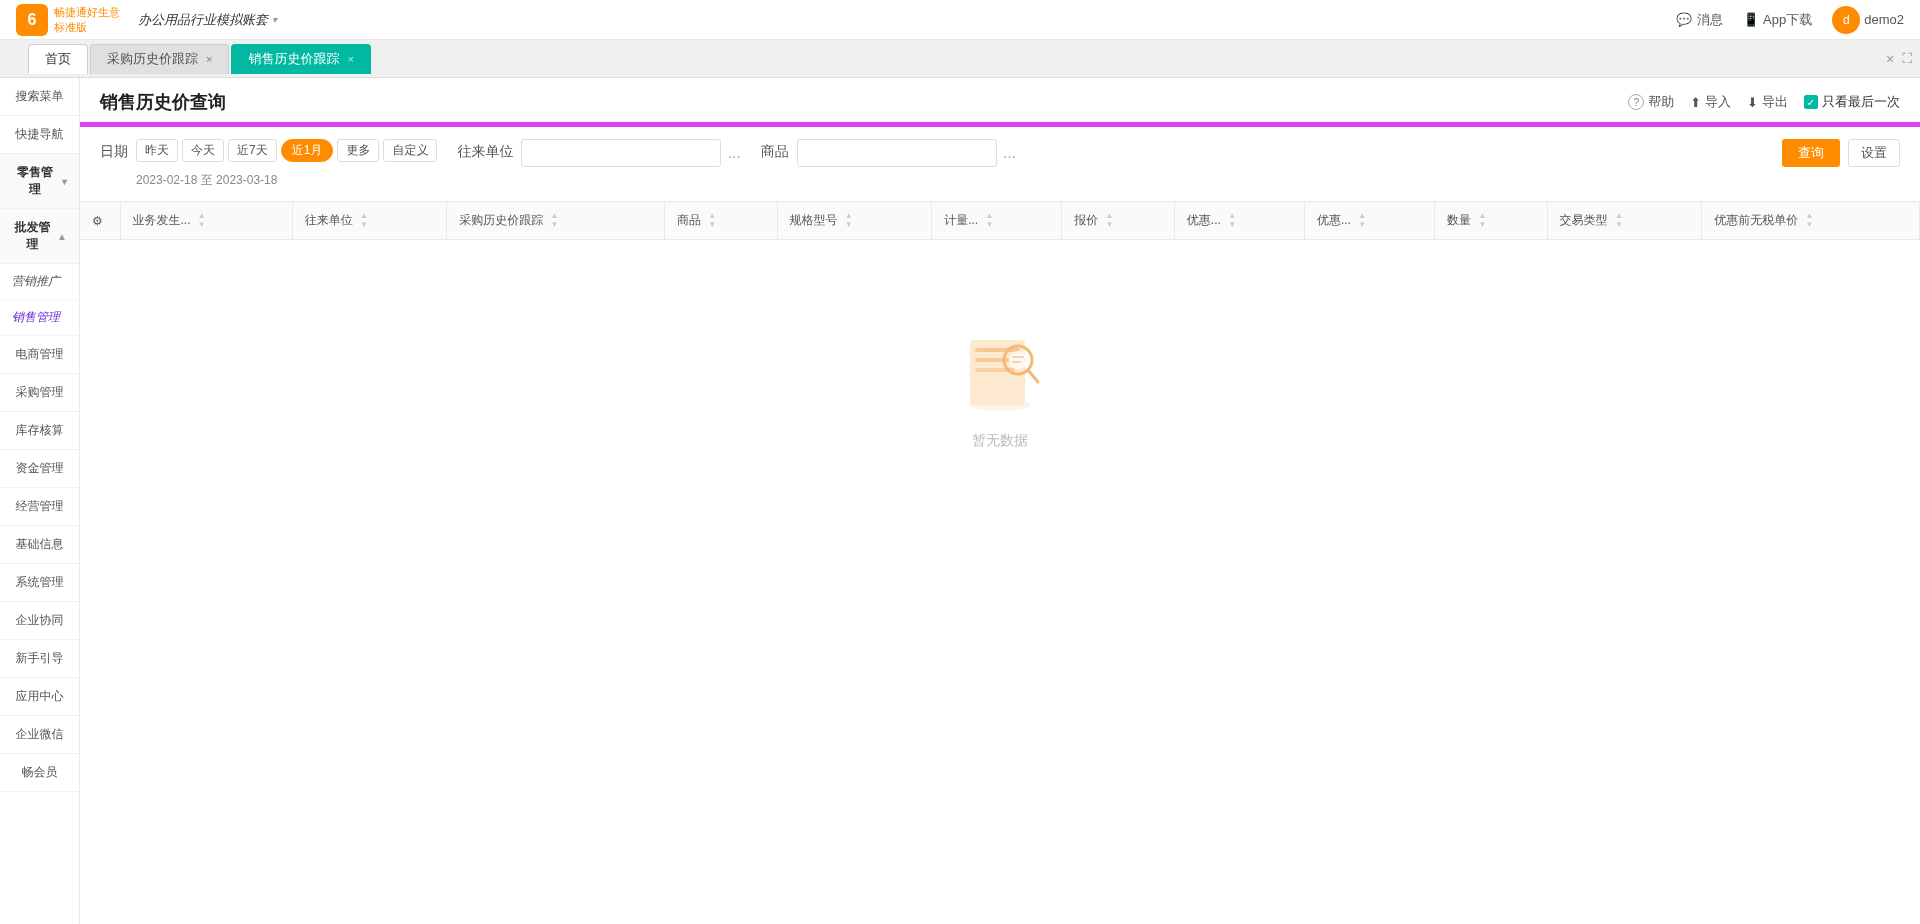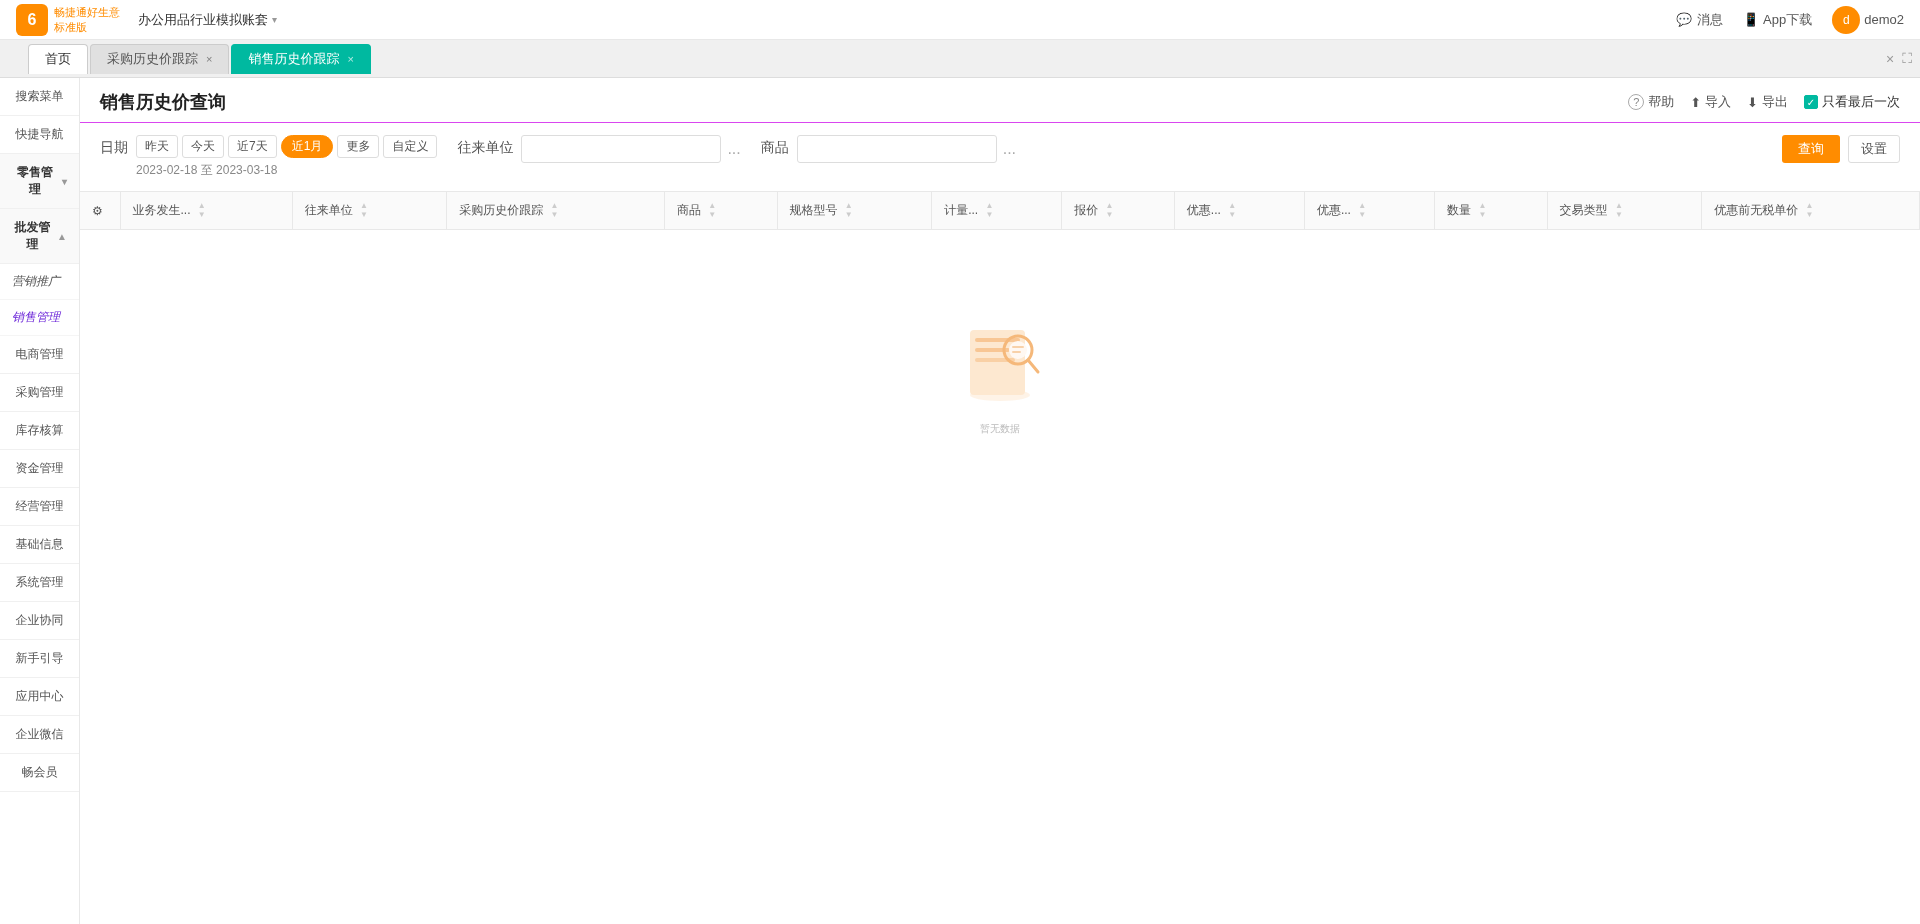--- a/index.html
+++ b/index.html
@@ -44,20 +44,21 @@
       line-height: 1.3;
     }
     .company-selector {
       display: flex;
       align-items: center;
       gap: 4px;
       font-size: 13px;
       color: #333;
       cursor: pointer;
       padding: 0 8px;
+      font-style: italic;
     }
     .company-selector .arrow { color: #999; font-size: 10px; }
     .top-header-right {
       display: flex;
       align-items: center;
       gap: 20px;
     }
     .header-action {
       display: flex;
       align-items: center;
@@ -174,21 +175,21 @@
       flex: 1;
       display: flex;
       flex-direction: column;
       overflow: hidden;
       background: #fff;
     }
 
     
     .page-header {
       padding: 12px 20px 8px;
-      border-bottom: 1px solid #d946ef;
+      border-bottom: 5px solid #d946ef;
       display: flex;
       justify-content: space-between;
       background: #fff;
       flex-shrink: 0;
     }
     .page-title {
       font-size: 18px;
       font-weight: bold;
       color: #222;
     }
@@ -243,21 +244,21 @@
     }
     .filter-label {
       font-size: 14px;
       color: #555;
       white-space: nowrap;
       padding-top: 4px;
     }
     .date-options {
       display: flex;
       flex-direction: column;
-      gap: 4px;
+      gap: 10px;
     }
     .date-buttons {
       display: flex;
       align-items: center;
       gap: 4px;
     }
     .date-btn {
       padding: 2px 8px;
       border: 1px solid #ddd;
       border-radius: 3px;
@@ -373,21 +374,21 @@
       justify-content: center;
       padding: 80px 0;
       color: #aaa;
     }
     .empty-icon {
       width: 100px;
       height: 100px;
       margin-bottom: 12px;
     }
     .empty-text {
-      font-size: 10px;
+      font-size: 14px;
       color: #bbb;
     }
 
     
     .window-controls {
       display: flex;
       align-items: center;
       gap: 8px;
     }
     .win-btn {

